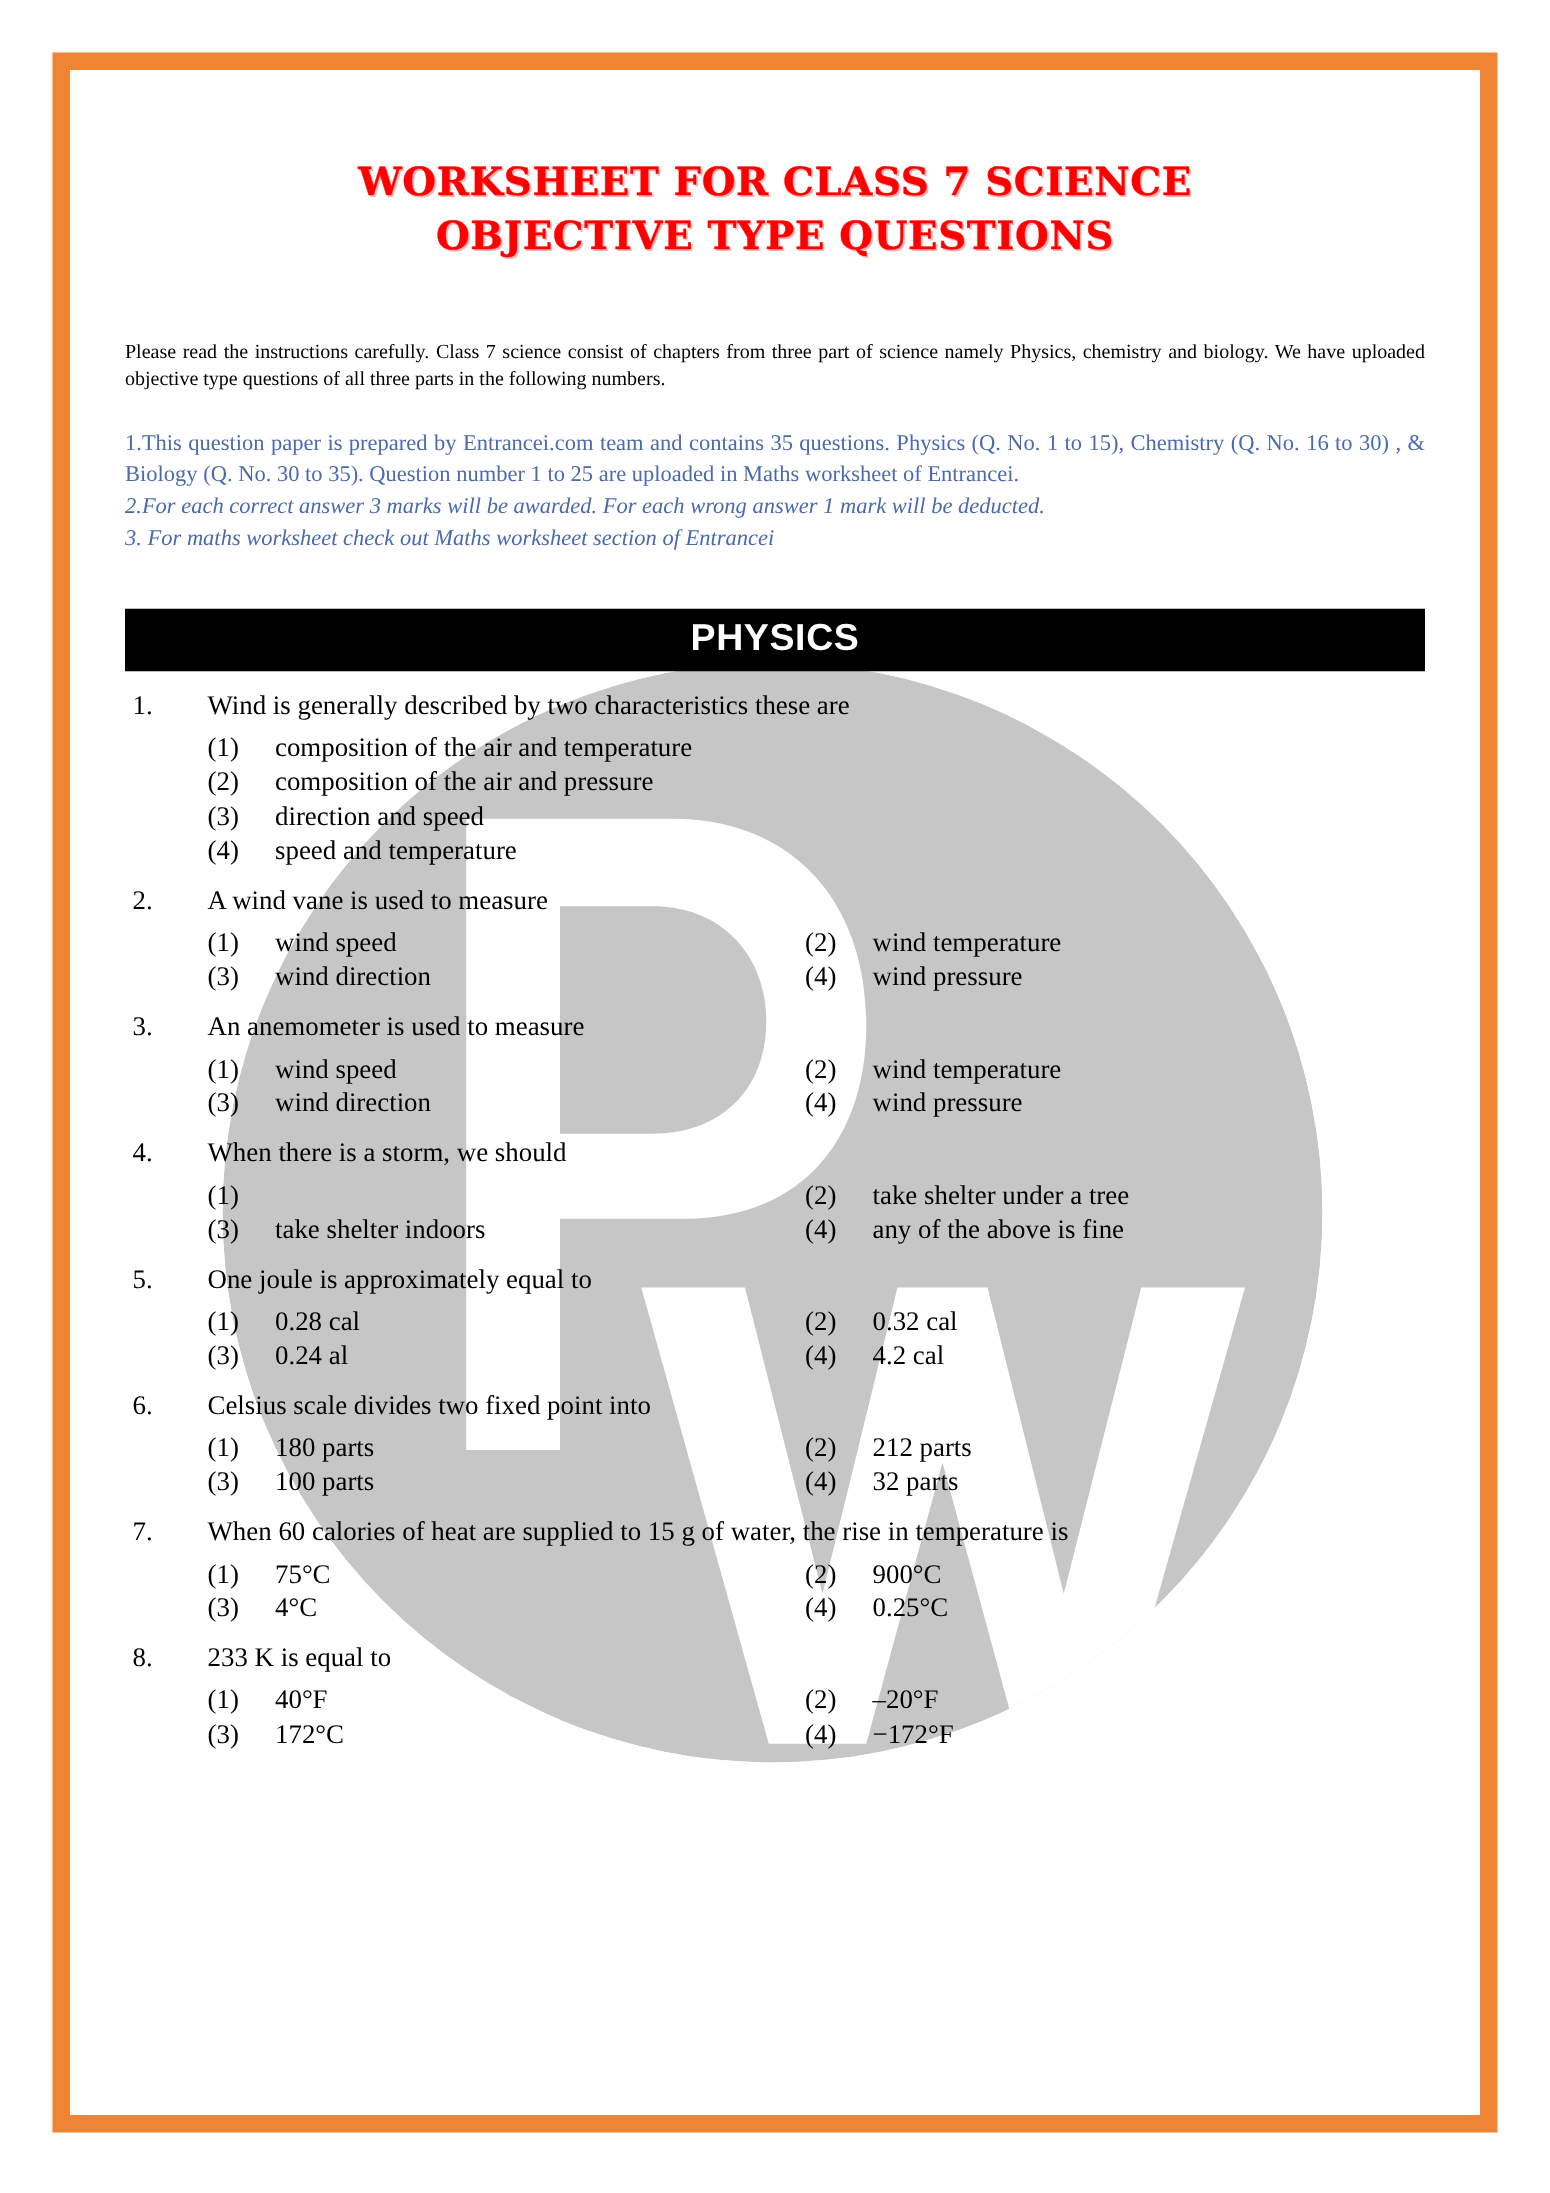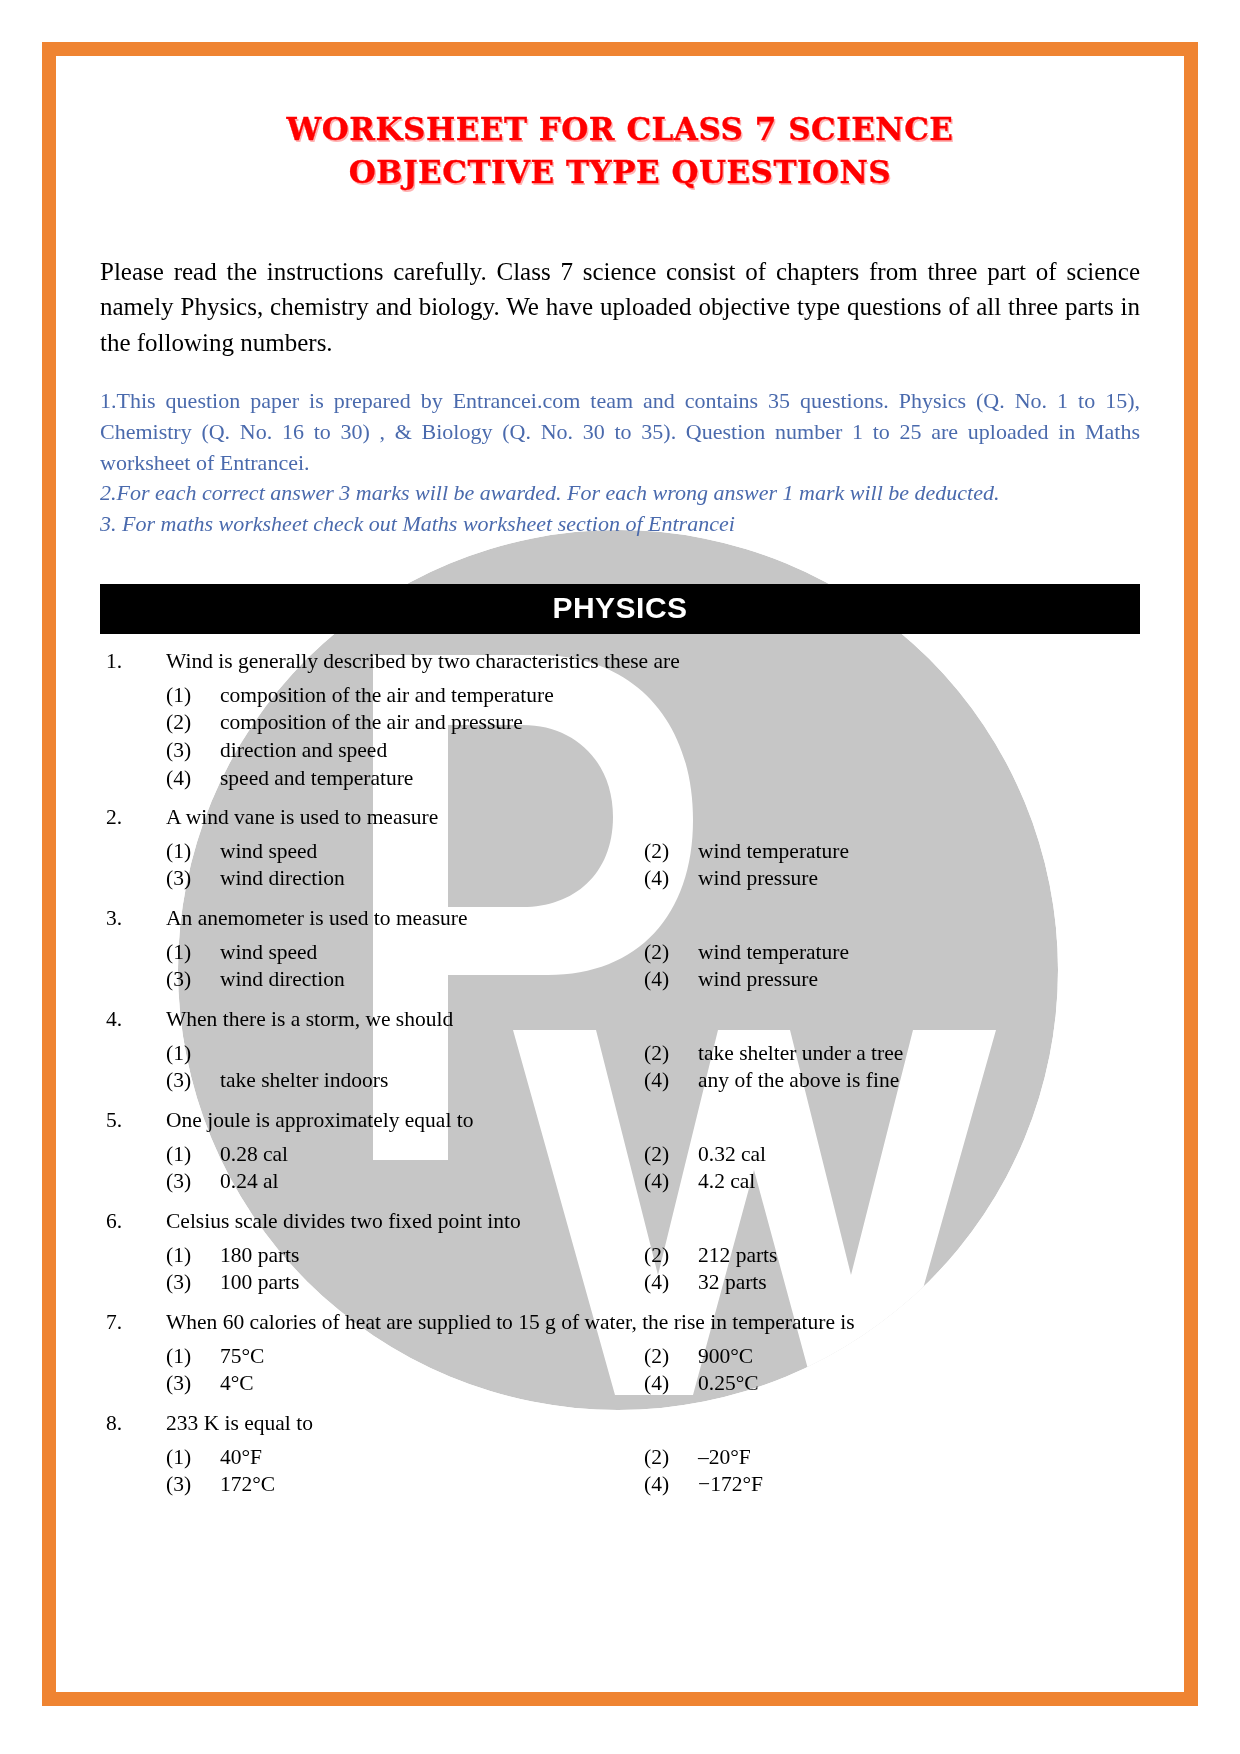--- a/index.html
+++ b/index.html
@@ -31,21 +31,21 @@
     z-index: 1;
     opacity: 1;
   }
   .watermark svg { display: block; width: 100%; height: 100%; }
   
   .content {
     position: absolute;
     left: 56px; top: 56px;
     width: 1128px; height: 1636px;
     z-index: 3;
-    padding: 32px 44px 20px 44px;
+    padding: 49px 44px 20px 44px;
   }
   
   .title-block {
     text-align: center;
     margin-top: 20px;
     margin-bottom: 26px;
   }
   .title-line {
     font-family: "DejaVu Serif", serif;
     font-weight: bold;
@@ -54,31 +54,31 @@
     color: #ff0000;
     line-height: 1.38;
     text-shadow: 1.5px 1.5px 0 #ffb3b3;
     font-variant: small-caps;
     text-transform: uppercase;
     -webkit-text-stroke: 0.3px #ff0000;
   }
   
   .intro {
     margin-top: 60px;
-    font-size: 25px;
+    font-size: 16px;
     line-height: 1.42;
     color: #000000;
     text-align: justify;
     text-justify: inter-word;
   }
   
   .notes {
     margin-top: 26px;
     color: #4a6aad;
-    font-size: 22px;
+    font-size: 18px;
     line-height: 1.40;
   }
   .note-1 { text-align: justify; }
   .note-italic { font-style: italic; }
   
   .section-banner {
     margin-top: 44px;
     background: #000000;
     color: #ffffff;
     text-align: center;

